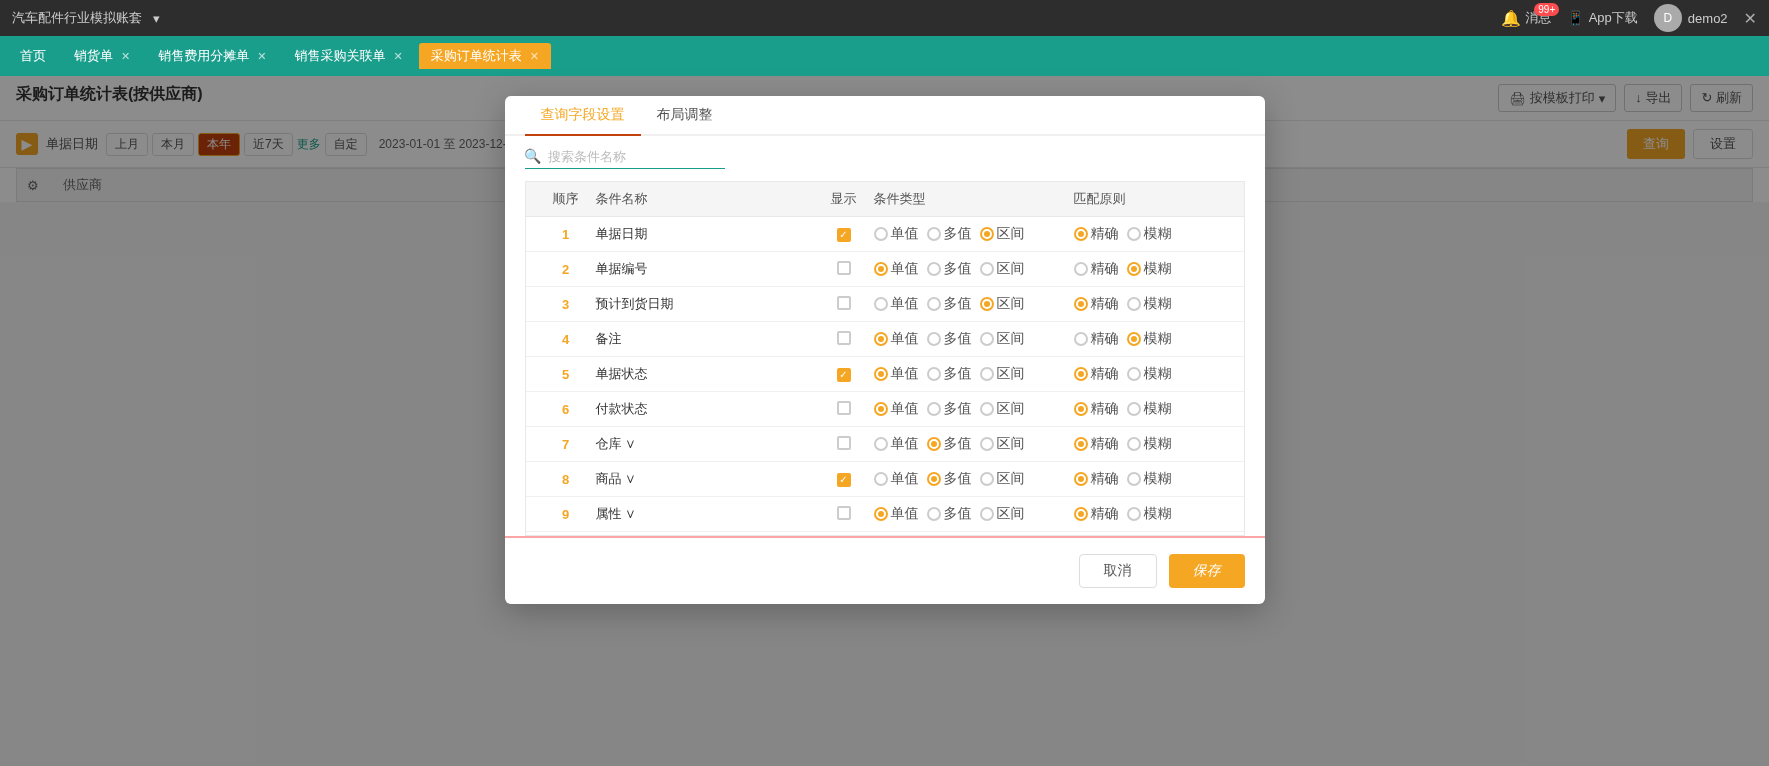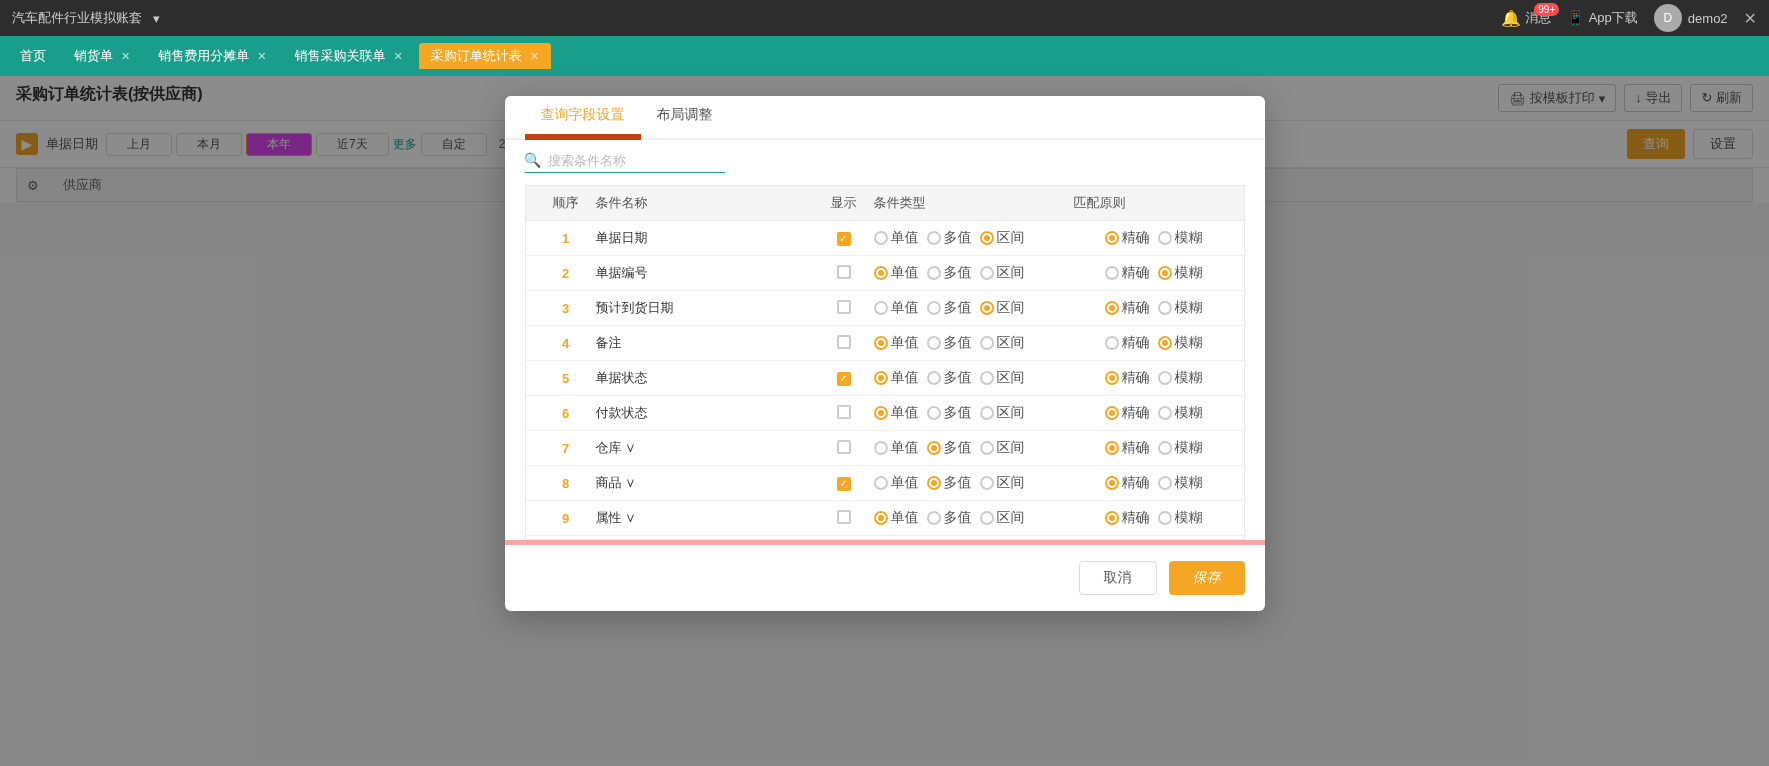--- a/index.html
+++ b/index.html
@@ -58,22 +58,22 @@
       border-bottom: 1px solid #e8e8e8;
     }
     .page-title { font-size: 16px; font-weight: bold; color: #333; }
     .header-actions { display: flex; gap: 8px; align-items: center; }
     .btn-print { border: 1px solid #ccc; background: #fff; padding: 4px 10px; border-radius: 3px; cursor: pointer; font-size: 13px; color: #555; display: flex; align-items: center; gap: 4px; }
     .btn-export { border: 1px solid #ccc; background: #fff; padding: 4px 10px; border-radius: 3px; cursor: pointer; font-size: 13px; color: #555; }
     .btn-refresh { border: 1px solid #ccc; background: #fff; padding: 4px 10px; border-radius: 3px; cursor: pointer; font-size: 13px; color: #555; }
     .filter-toggle { background: #f5a623; color: #fff; border: none; width: 22px; height: 22px; cursor: pointer; border-radius: 3px; font-size: 14px; }
     .filter-label { color: #555; font-size: 13px; }
     .filter-date-btns { display: flex; gap: 4px; }
-    .date-btn { padding: 2px 20px; border: 1px solid #ddd; background: #fff; border-radius: 3px; cursor: pointer; font-size: 12px; color: #555; }
-    .date-btn.active { background: #d946ef; color: #fff; border-color: #f5a623; }
+    .date-btn { padding: 2px 8px; border: 1px solid #ddd; background: #fff; border-radius: 3px; cursor: pointer; font-size: 12px; color: #555; }
+    .date-btn.active { background: #c2410c; color: #fff; border-color: #f5a623; }
     .more-btn { color: #1a9e8c; border: none; background: none; cursor: pointer; font-size: 12px; }
     .date-range { color: #666; font-size: 12px; margin-left: 4px; }
     .btn-query { background: #f5a623; color: #fff; border: none; padding: 5px 16px; border-radius: 3px; cursor: pointer; font-size: 13px; }
     .btn-set { border: 1px solid #ddd; background: #fff; padding: 5px 16px; border-radius: 3px; cursor: pointer; font-size: 13px; color: #555; }
 
     
     .overlay {
       position: absolute;
       top: 0; left: 0; right: 0; bottom: 0;
       background: rgba(0,0,0,0.45);
@@ -100,21 +100,21 @@
       align-items: center;
       justify-content: space-between;
       border-bottom: 1px solid #f0f0f0;
     }
     .modal-title { font-size: 16px; font-weight: bold; color: #333; }
     .modal-close { background: none; border: none; cursor: pointer; font-size: 18px; color: #999; line-height: 1; }
 
     
     .modal-tabs { display: flex; padding: 0 20px; border-bottom: 2px solid #f0f0f0; gap: 0; }
     .modal-tab { padding: 10px 16px; font-size: 14px; cursor: pointer; color: #555; border-bottom: 2px solid transparent; margin-bottom: -2px; }
-    .modal-tab.active { color: #f5a623; border-bottom: 6px solid #c2410c; font-weight: 500; }
+    .modal-tab.active { color: #f5a623; border-bottom: 2px solid #c2410c; font-weight: 500; }
 
     
     .modal-search { padding: 12px 20px 0; }
     .search-input-wrap { display: flex; align-items: center; border-bottom: 1px solid #1a9e8c; width: 200px; gap: 6px; padding-bottom: 4px; }
     .search-icon { color: #999; font-size: 14px; }
     .search-input { border: none; outline: none; font-size: 13px; color: #555; width: 160px; }
     .search-input::placeholder { color: #bbb; }
 
     
     .modal-table { flex: 1; overflow: hidden; display: flex; flex-direction: column; padding: 0 20px; }
@@ -159,24 +159,24 @@
     }
     .radio-circle.checked { border-color: #f5a623; }
     .radio-circle.checked::after { content: ''; width: 6px; height: 6px; border-radius: 50%; background: #f5a623; display: block; }
 
     
     .cb { width: 14px; height: 14px; border: 2px solid #ccc; border-radius: 2px; display: inline-flex; align-items: center; justify-content: center; cursor: pointer; }
     .cb.checked { background: #f5a623; border-color: #f5a623; }
     .cb.checked::after { content: '✓'; color: #fff; font-size: 10px; line-height: 1; }
 
     
-    .match-group { display: flex; gap: 8px; justify-content: center; }
-
-    
-    .modal-footer { padding: 16px 20px; display: flex; justify-content: flex-end; gap: 12px; border-top: 5px solid #fca5a5; }
+    .match-group { display: flex; gap: 8px; }
+
+    
+    .modal-footer { padding: 16px 20px; display: flex; justify-content: flex-end; gap: 12px; border-top: 2px solid #fca5a5; }
     .btn-cancel { border: 1px solid #ddd; background: #fff; padding: 7px 24px; border-radius: 4px; cursor: pointer; font-size: 14px; color: #555; }
     .btn-save { background: #f5a623; color: #fff; border: none; padding: 7px 24px; border-radius: 4px; cursor: pointer; font-size: 14px; font-style: italic; }
 
     .col-center { text-align: center; }
 
     
     .modal-table-body::-webkit-scrollbar { width: 6px; }
     .modal-table-body::-webkit-scrollbar-thumb { background: #ccc; border-radius: 3px; }
   </style>
 </head>

